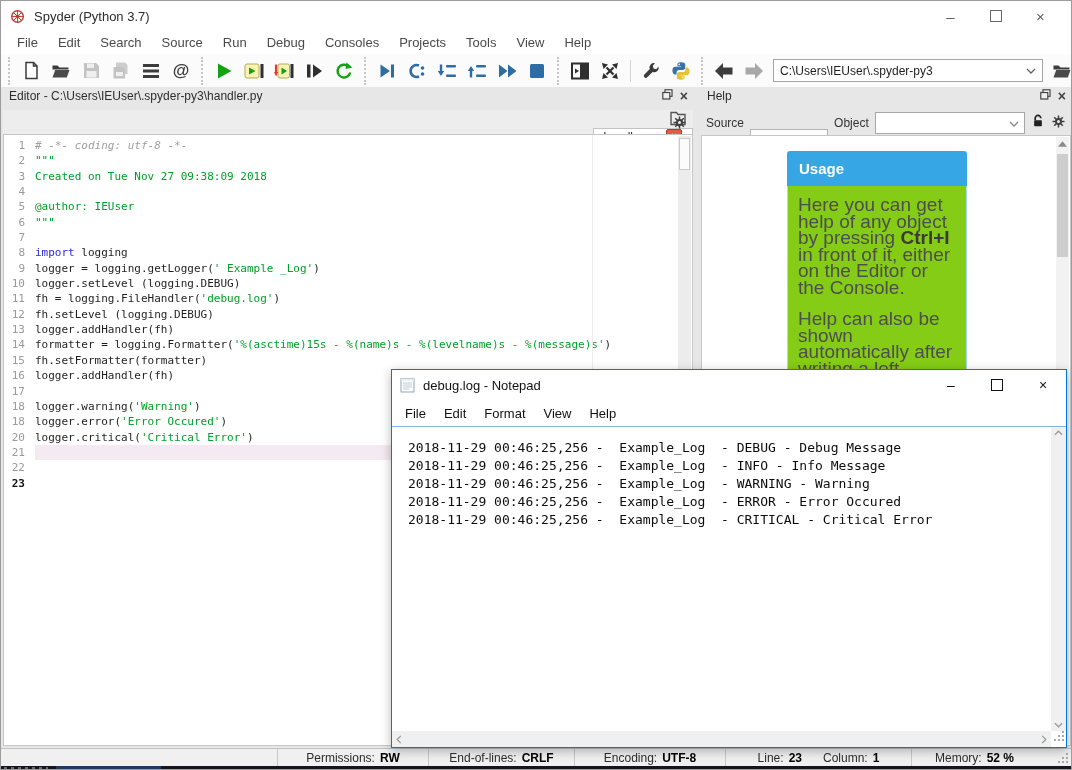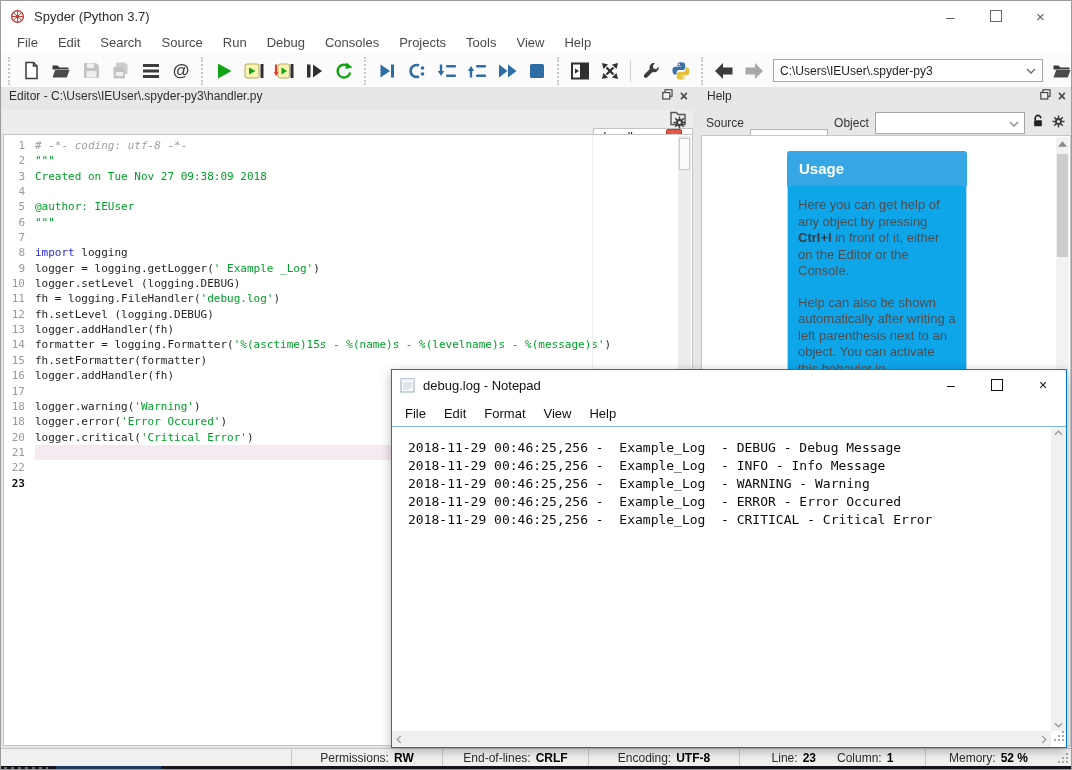--- a/index.html
+++ b/index.html
@@ -53,42 +53,42 @@
   
   .help-pane{left:700px;width:370px;height:657px;}
   .help-controls{height:25px;display:flex;align-items:center;font-size:12px;color:#333;gap:6px;padding:0 5px;}
   .src-dd{height:20px;border:1px solid #b3b3b3;background:#fdfdfd;display:flex;align-items:center;padding:0 7px;gap:10px;font-size:12px;color:#1f1f1f;margin-top:34px;}
   .obj-combo{flex:1;height:20px;border:1px solid #a6a6a6;background:#fff;display:flex;align-items:center;justify-content:flex-end;padding:0 5px;}
   .help-content{position:absolute;left:0;top:46px;right:0;bottom:0;background:#fff;border:1px solid #c6c6c6;box-sizing:border-box;}
   .help-vscroll{position:absolute;right:1px;top:1px;width:13px;bottom:1px;background:#f2f2f2;}
   .help-vscroll .thumb{position:absolute;left:1px;right:1px;top:17px;height:103px;background:#cdcdcd;}
   .usage-box{position:absolute;left:85px;top:15px;width:180px;}
   .usage-head{background:#36a6e5;color:#fff;font-size:15px;font-weight:bold;padding:9px 12px;border-radius:3px 3px 0 0;}
-  .usage-body{border:1px solid #abd9f2;border-top:none;padding:11px 10px 16px;font-size:13px;color:#4e4e4e;line-height:16.5px;border-radius:0 0 3px 3px;background:#0ea5e9;}
+  .usage-body{border:1px solid #abd9f2;border-top:none;padding:11px 10px 16px;font-size:19px;color:#4e4e4e;line-height:16.5px;border-radius:0 0 3px 3px;background:#84cc16;}
   .usage-body p{margin:0 0 15px;}
   .usage-body p:last-child{margin-bottom:0;}
   .b{font-weight:bold;color:#3a3a3a;}
   .i{font-style:italic;}
   
   .notepad{position:absolute;left:390px;top:368px;width:676px;height:379px;background:#fff;border:1px solid #0078d7;box-sizing:border-box;box-shadow:0 3px 10px rgba(0,0,0,.28);z-index:20;}
   .np-title{height:30px;display:flex;align-items:center;}
   .np-icon{margin-left:8px;display:flex;}
   .np-title-text{margin-left:8px;font-size:13px;color:#111;}
   .np-controls{margin-left:auto;display:flex;height:100%;}
   .np-wc{width:46px;display:flex;align-items:center;justify-content:center;color:#111;font-size:14px;}
   .np-wc .maxbox{width:10px;height:10px;border:1px solid #111;display:inline-block;}
   .np-menu{height:26px;display:flex;align-items:center;padding-left:4px;border-bottom:1px solid #82b6e0;}
   .np-mi{padding:3px 9px;font-size:13px;color:#111;}
   .np-content{position:absolute;left:0;top:57px;right:15px;bottom:16px;background:#fff;overflow:hidden;padding-top:12px;}
   .log-line{font-family:"DejaVu Sans Mono","Liberation Mono",monospace;font-size:13px;color:#0c0c0c;height:18px;line-height:18px;white-space:pre;padding-left:16px;}
   .np-vscroll{position:absolute;top:57px;bottom:16px;right:0;width:15px;background:#f0f0f0;display:flex;flex-direction:column;justify-content:space-between;align-items:center;padding:3px 0;box-sizing:border-box;}
   .np-hscroll{position:absolute;left:0;right:15px;bottom:0;height:16px;background:#f0f0f0;display:flex;align-items:center;justify-content:space-between;padding:0 4px;box-sizing:border-box;}
   .np-grip{position:absolute;right:1px;bottom:1px;}
   
-  .statusbar{position:absolute;left:0;top:747px;right:0;height:18px;background:#f0f0f0;border-top:1px solid #c2c2c2;display:flex;align-items:center;font-size:12px;color:#2d2d2d;box-sizing:border-box;}
+  .statusbar{position:absolute;left:0;top:747px;right:0;height:18px;background:#f0f0f0;border-top:1px solid #c2c2c2;display:flex;align-items:center;font-size:12px;color:#2d2d2d;box-sizing:border-box;gap:14px;}
   .sb-spacer{flex:1;}
   .sb-seg{display:flex;align-items:center;justify-content:center;gap:5px;border-left:1px solid #c9c9c9;height:100%;}
   .sb-seg b{color:#000;}
   .seg-perm{width:150px;}.seg-eol{width:145px;}.seg-enc{width:150px;}.seg-pos{width:185px;}.seg-mem{width:125px;}
   .sb-grip{width:18px;display:flex;justify-content:flex-end;padding-right:2px;}
   
   .bottom-strip{position:absolute;left:0;top:765px;right:0;height:5px;background:#15151d;}
   .bs-marks{position:absolute;left:3px;top:1px;width:44px;height:3px;background:repeating-linear-gradient(90deg,#6a6a72 0 3px,transparent 3px 7px);}
   .bs-blue{position:absolute;left:55px;top:0;width:105px;height:5px;background:#1d3b5e;}
 </style>

